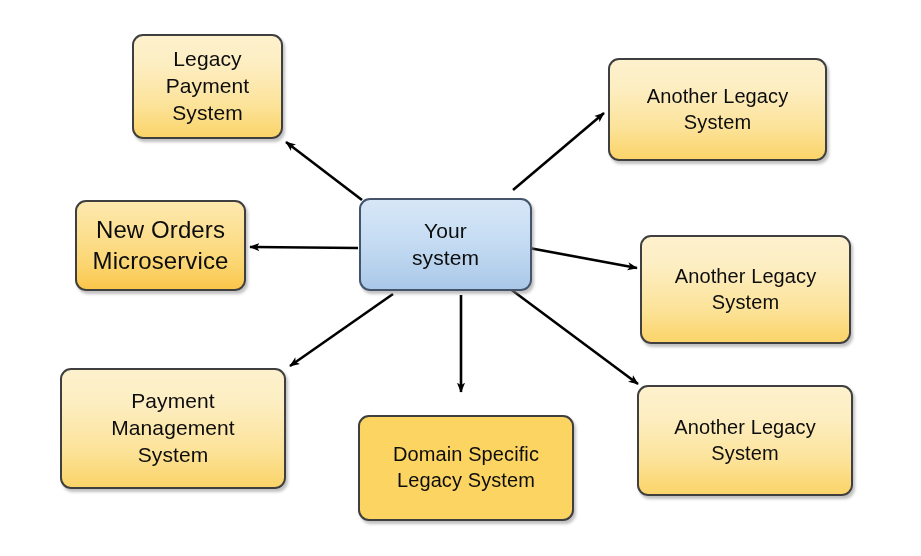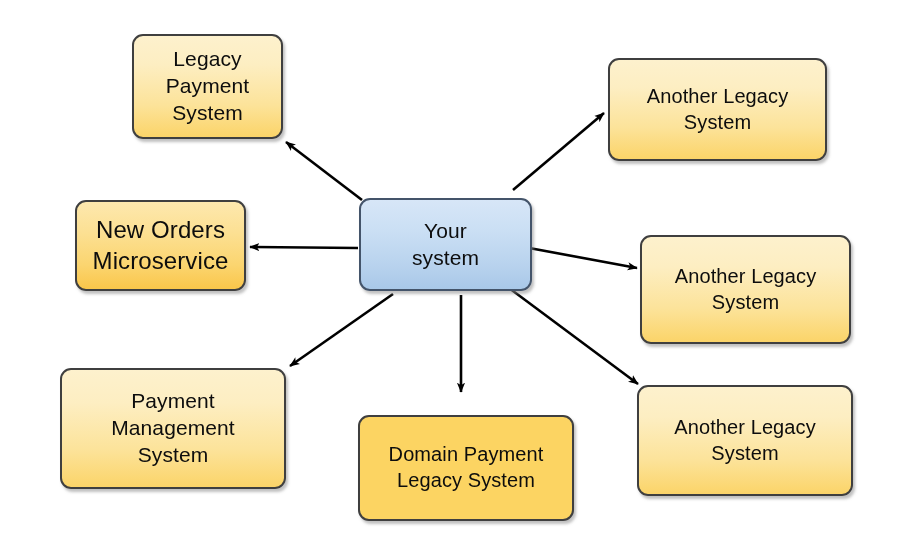--- a/index.html
+++ b/index.html
@@ -107,21 +107,21 @@
       <div class="node fill-legacy" style="left: 640px; top: 235px; width: 211px; height: 109px;">
         <span class="label" style="font-size: 20px;">Another Legacy
 System</span>
       </div>
       <div class="node fill-legacy" style="left: 60px; top: 368px; width: 226px; height: 121px;">
         <span class="label" style="font-size: 21px;">Payment
 Management
 System</span>
       </div>
       <div class="node fill-flat" style="left: 358px; top: 415px; width: 216px; height: 106px;">
-        <span class="label" style="font-size: 20px;">Domain Payment
+        <span class="label" style="font-size: 20px;">Domain Specific
 Legacy System</span>
       </div>
       <div class="node fill-legacy" style="left: 637px; top: 385px; width: 216px; height: 111px;">
         <span class="label" style="font-size: 20px;">Another Legacy
 System</span>
       </div>
     </div>
 
 </div>
 

